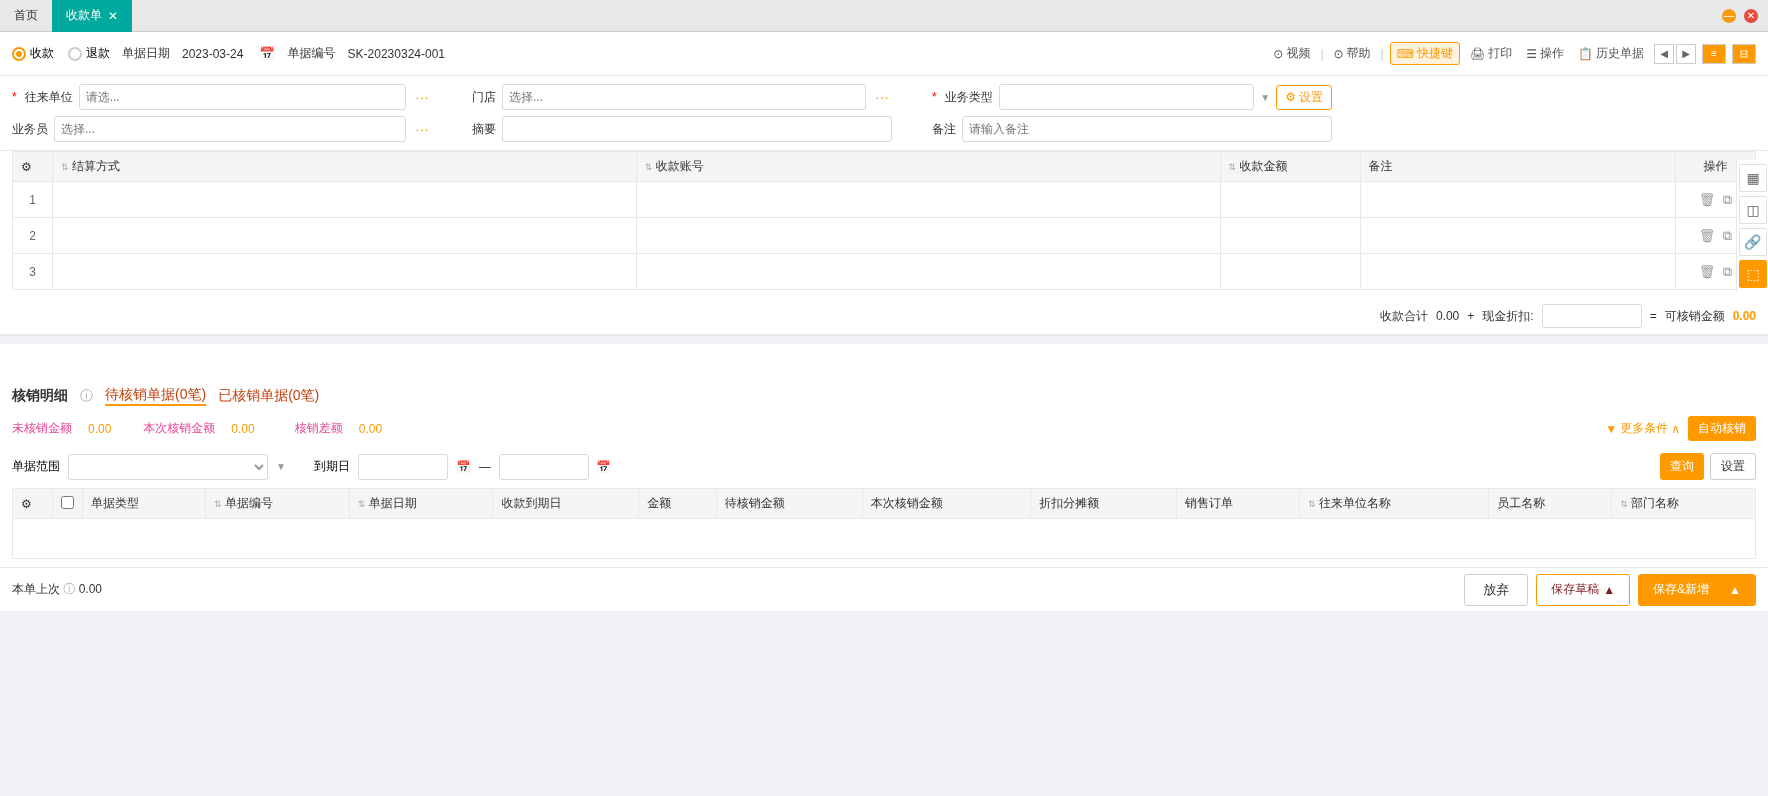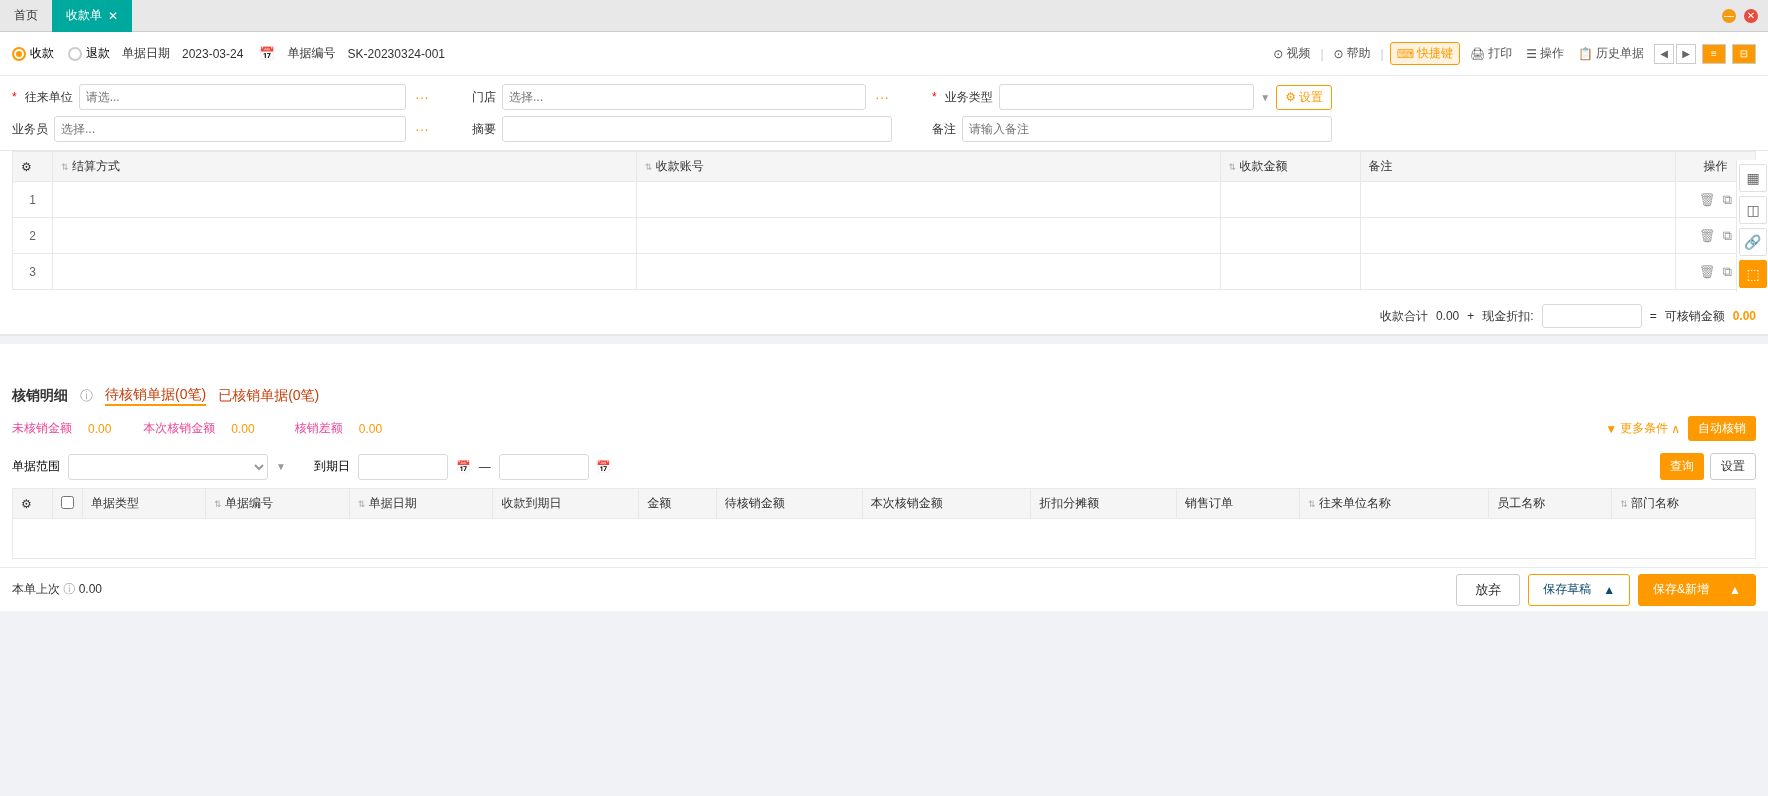--- a/index.html
+++ b/index.html
@@ -84,21 +84,21 @@
     .bottom-table { width: 100%; border-collapse: collapse; }
     .bottom-table th { background: #f5f5f5; border: 1px solid #e8e8e8; padding: 6px 8px; text-align: left; font-weight: normal; color: #333; white-space: nowrap; }
     .bottom-table td { border: 1px solid #e8e8e8; padding: 4px 8px; height: 32px; }
     .checkbox-cell { text-align: center; }
 
     
     .footer { display: flex; align-items: center; background: #fff; border-top: 1px solid #e8e8e8; padding: 8px 12px; height: 44px; }
     .footer-info { color: #333; font-size: 12px; }
     .footer-btns { margin-left: auto; display: flex; gap: 8px; }
     .btn-abandon { background: #fff; border: 1px solid #ccc; color: #333; border-radius: 3px; padding: 6px 18px; cursor: pointer; font-size: 13px; }
-    .btn-save-draft { background: #fff; border: 1px solid #f90; color: #0c4a6e; border-radius: 3px; padding: 6px 14px; cursor: pointer; font-size: 13px; display: flex; align-items: center; gap: 12px; }
+    .btn-save-draft { background: #fff; border: 1px solid #f90; color: #7f1d1d; border-radius: 3px; padding: 6px 14px; cursor: pointer; font-size: 13px; display: flex; align-items: center; gap: 4px; }
     .btn-save-new { background: #f90; border: 1px solid #f90; color: #fff; border-radius: 3px; padding: 6px 14px; cursor: pointer; font-size: 13px; display: flex; align-items: center; gap: 20px; }
 
     
     .right-panel { position: absolute; right: 0; top: 160px; width: 32px; display: flex; flex-direction: column; gap: 4px; background: #fff; border-left: 1px solid #e8e8e8; padding: 4px 2px; }
     .right-panel-icon { width: 28px; height: 28px; display: flex; align-items: center; justify-content: center; cursor: pointer; color: #666; font-size: 14px; border: 1px solid #e0e0e0; border-radius: 2px; background: #fff; }
     .right-panel-icon.active { background: #f90; color: #fff; border-color: #f90; }
 
     .range-select { height: 26px; border: 1px solid #d9d9d9; border-radius: 3px; padding: 0 6px; width: 200px; outline: none; background: #fff; font-size: 12px; color: #999; }
     .chevron-down { color: #999; font-size: 10px; }
   </style>

